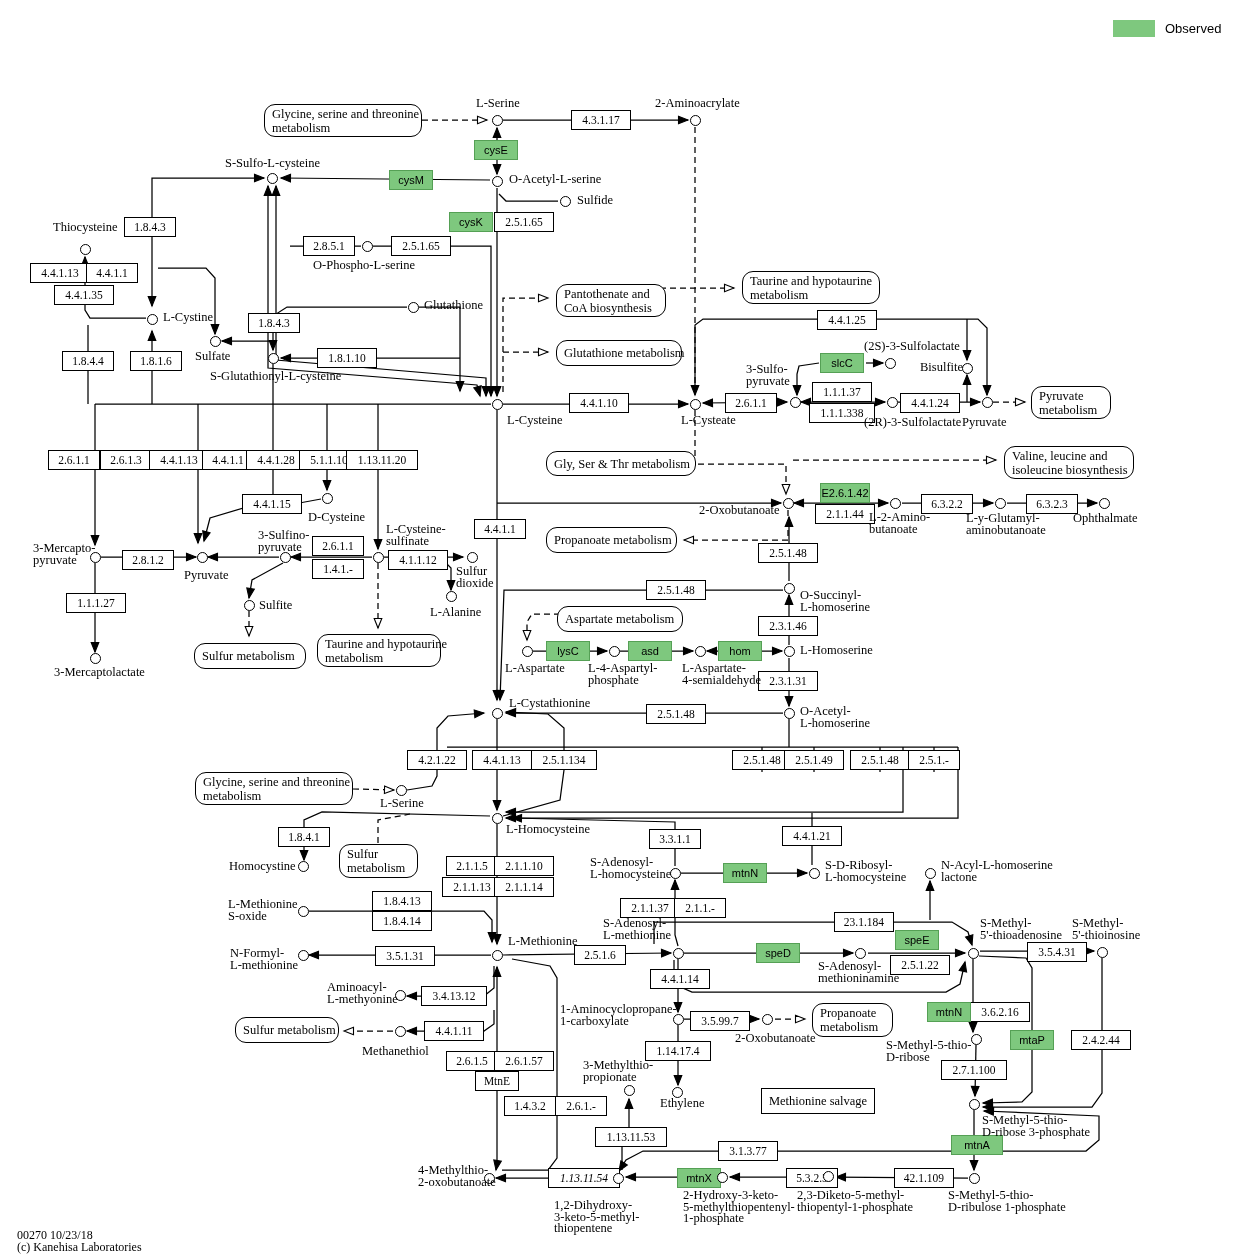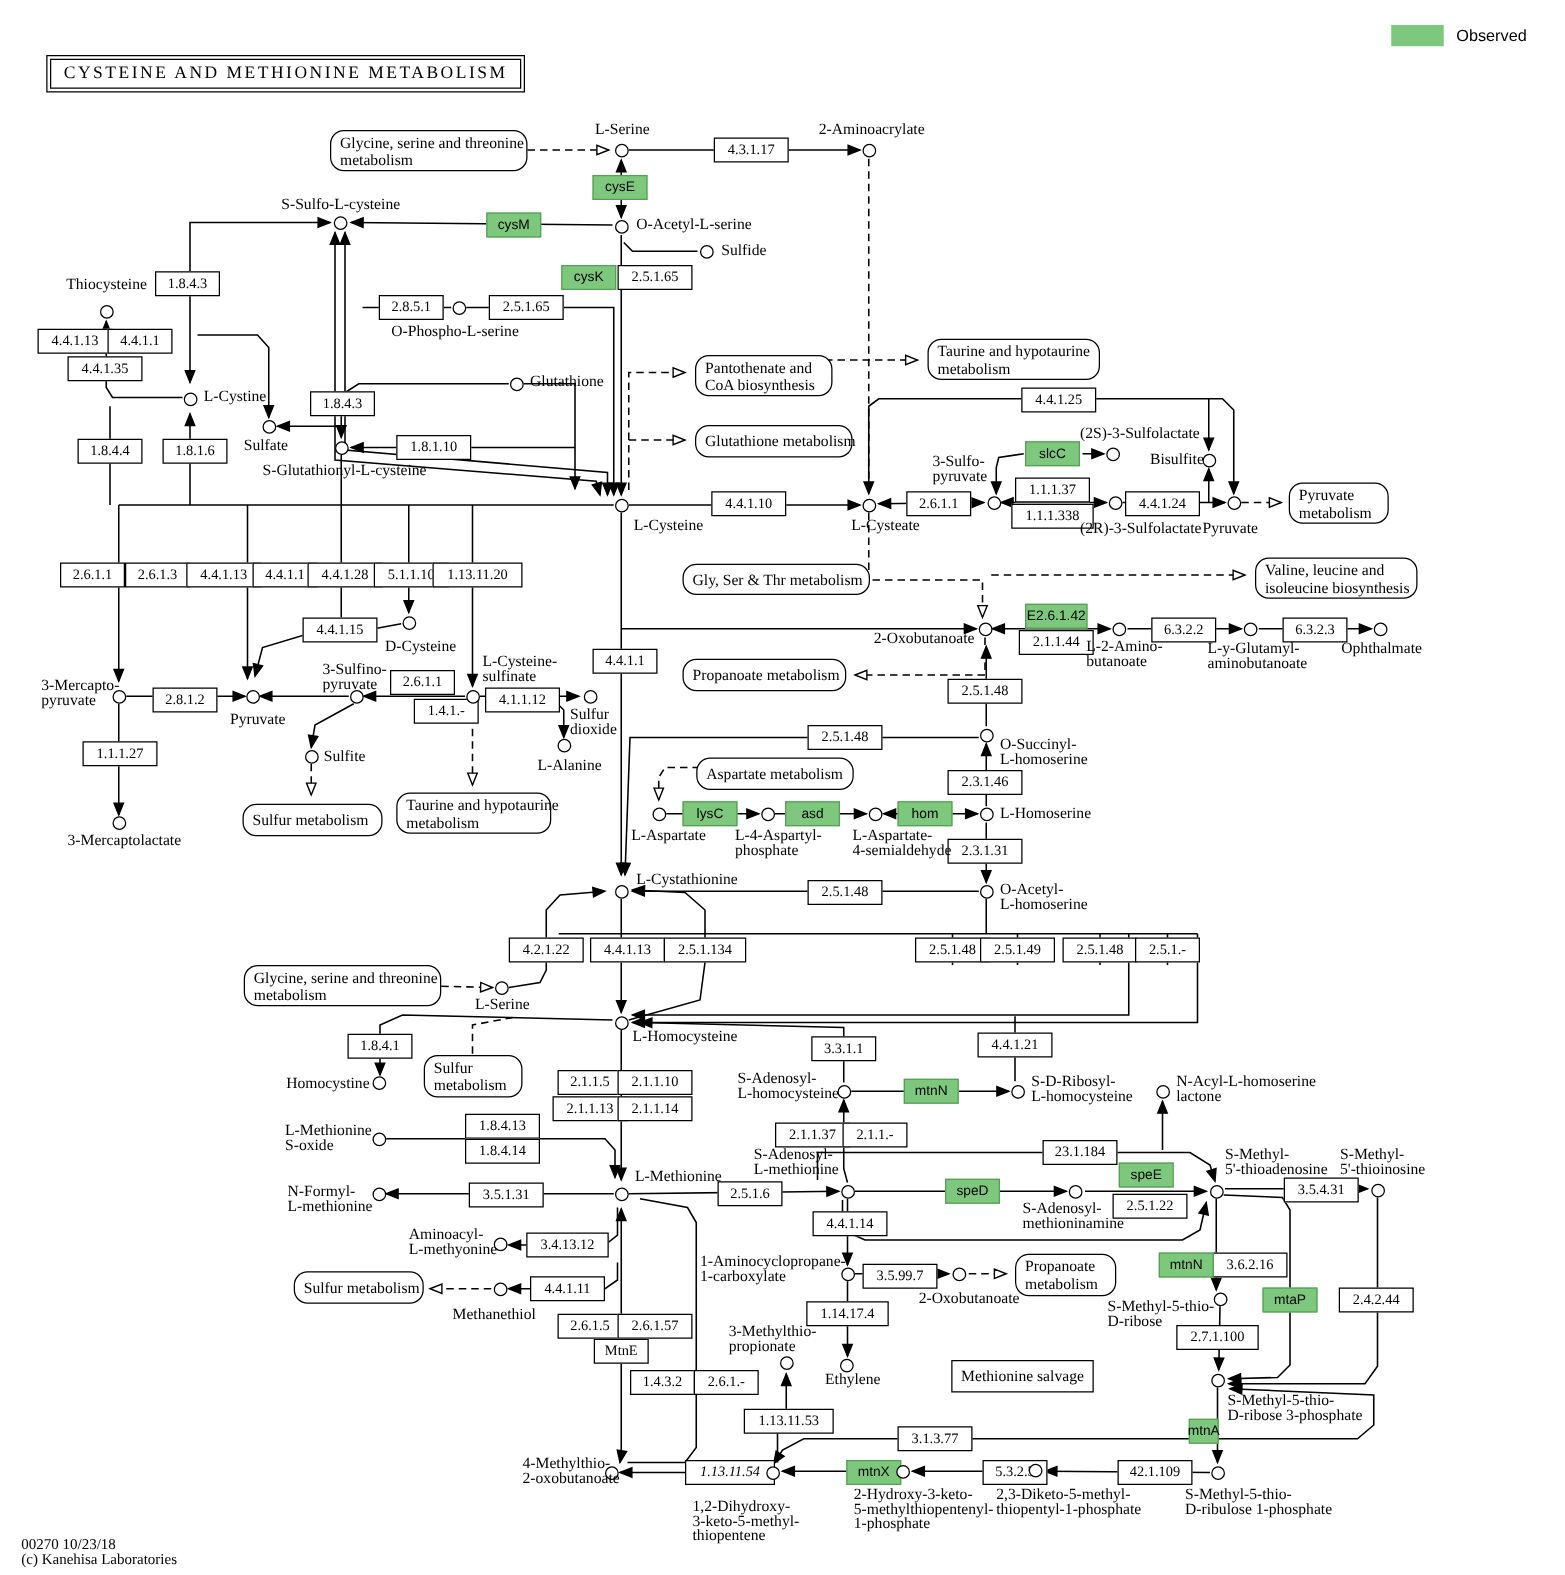--- a/index.html
+++ b/index.html
@@ -252,21 +252,20 @@
       <polyline points="494,1010 494,1024 484,1031 407,1031" fill="none" stroke="#000000" stroke-width="1.25"></polyline>
       <polygon points="407,1031 416.5,1027.2 416.5,1034.8" fill="#000000" stroke="#000000" stroke-width="1.1"></polygon>
       <polyline points="393,1031 344,1031" fill="none" stroke="#000000" stroke-width="1.25" stroke-dasharray="6,4"></polyline>
       <polygon points="344,1031 353.5,1027.2 353.5,1034.8" fill="#ffffff" stroke="#000000" stroke-width="1.1"></polygon>
       <polyline points="503,955 671,953" fill="none" stroke="#000000" stroke-width="1.25"></polyline>
       <polygon points="671,953 661.5459080043263,956.9128179790707 661.4554382244635,949.3133564705865" fill="#000000" stroke="#000000" stroke-width="1.1"></polygon>
       <polyline points="993,402 1025,402" fill="none" stroke="#000000" stroke-width="1.25" stroke-dasharray="6,4"></polyline>
       <polygon points="1025,402 1015.5,405.8 1015.5,398.2" fill="#ffffff" stroke="#000000" stroke-width="1.1"></polygon>
     </svg>
 
-  <div id="title-box">CYSTEINE  AND  METHIONINE  METABOLISM</div>
 
   <div id="legend">
     <div class="sw"></div>
     <div class="lt">Observed</div>
   </div>
 
   <div id="footer">
     <div>00270 10/23/18</div>
     <div>(c) Kanehisa Laboratories</div>
   </div>
@@ -348,21 +347,21 @@
     <div class="ebox" style="left: 47.6px; top: 450px; width: 52.8px; height: 20px;">2.6.1.1</div>
     <div class="ebox" style="left: 99.6px; top: 450px; width: 52.8px; height: 20px;">2.6.1.3</div>
     <div class="ebox" style="left: 149.4px; top: 450px; width: 59.2px; height: 20px;">4.4.1.13</div>
     <div class="ebox" style="left: 201.6px; top: 450px; width: 52.8px; height: 20px;">4.4.1.1</div>
     <div class="ebox" style="left: 246.4px; top: 450px; width: 59.2px; height: 20px;">4.4.1.28</div>
     <div class="ebox" style="left: 299.4px; top: 450px; width: 59.2px; height: 20px;">5.1.1.10</div>
     <div class="ebox" style="left: 346px; top: 450px; width: 72px; height: 20px;">1.13.11.20</div>
     <div class="ebox" style="left: 242.4px; top: 494px; width: 59.2px; height: 20px;">4.4.1.15</div>
     <div class="ebox" style="left: 121.6px; top: 550px; width: 52.8px; height: 20px;">2.8.1.2</div>
     <div class="ebox" style="left: 311.6px; top: 536px; width: 52.8px; height: 20px;">2.6.1.1</div>
-    <div class="ebox" style="left: 311.6px; top: 559px; width: 52.8px; height: 20px; margin-left: 19px;">1.4.1.-</div>
+    <div class="ebox" style="left: 311.6px; top: 559px; width: 52.8px; height: 20px;">1.4.1.-</div>
     <div class="ebox" style="left: 388.4px; top: 550px; width: 59.2px; height: 20px;">4.1.1.12</div>
     <div class="ebox" style="left: 66.4px; top: 593px; width: 59.2px; height: 20px;">1.1.1.27</div>
     <div class="ebox" style="left: 473.6px; top: 519px; width: 52.8px; height: 20px;">4.4.1.1</div>
     <div class="ebox" style="left: 815.4px; top: 504px; width: 59.2px; height: 20px;">2.1.1.44</div>
     <div class="ebox" style="left: 920.6px; top: 494px; width: 52.8px; height: 20px;">6.3.2.2</div>
     <div class="ebox" style="left: 1025.6px; top: 494px; width: 52.8px; height: 20px;">6.3.2.3</div>
     <div class="ebox" style="left: 758.4px; top: 543px; width: 59.2px; height: 20px;">2.5.1.48</div>
     <div class="ebox" style="left: 646.4px; top: 580px; width: 59.2px; height: 20px;">2.5.1.48</div>
     <div class="ebox" style="left: 758.4px; top: 616px; width: 59.2px; height: 20px;">2.3.1.46</div>
     <div class="ebox" style="left: 758.4px; top: 671px; width: 59.2px; height: 20px;">2.3.1.31</div>
@@ -414,21 +413,21 @@
     <div class="ebox gbox" style="left: 820px; top: 353px; width: 44px; height: 20px;">slcC</div>
     <div class="ebox gbox" style="left: 820px; top: 483px; width: 50px; height: 20px;">E2.6.1.42</div>
     <div class="ebox gbox" style="left: 546px; top: 641px; width: 44px; height: 20px;">lysC</div>
     <div class="ebox gbox" style="left: 628px; top: 641px; width: 44px; height: 20px;">asd</div>
     <div class="ebox gbox" style="left: 718px; top: 641px; width: 44px; height: 20px;">hom</div>
     <div class="ebox gbox" style="left: 723px; top: 863px; width: 44px; height: 20px;">mtnN</div>
     <div class="ebox gbox" style="left: 756px; top: 943px; width: 44px; height: 20px;">speD</div>
     <div class="ebox gbox" style="left: 895px; top: 930px; width: 44px; height: 20px;">speE</div>
     <div class="ebox gbox" style="left: 927px; top: 1002px; width: 44px; height: 20px;">mtnN</div>
     <div class="ebox gbox" style="left: 1010px; top: 1030px; width: 44px; height: 20px;">mtaP</div>
-    <div class="ebox gbox" style="left: 951px; top: 1135px; width: 24px; height: 20px;">mtnA</div>
+    <div class="ebox gbox" style="left: 951px; top: 1135px; width: 52px; height: 20px;">mtnA</div>
     <div class="ebox gbox" style="left: 677px; top: 1168px; width: 44px; height: 20px;">mtnX</div>
     <div class="node" style="left: 491.5px; top: 114.5px;"></div>
     <div class="lbl" style="left: 476px; top: 98px;">
       <div>L-Serine</div>
     </div>
     <div class="node" style="left: 689.5px; top: 114.5px;"></div>
     <div class="lbl" style="left: 655px; top: 98px;">
       <div>2-Aminoacrylate</div>
     </div>
     <div class="node" style="left: 266.5px; top: 172.5px;"></div>

